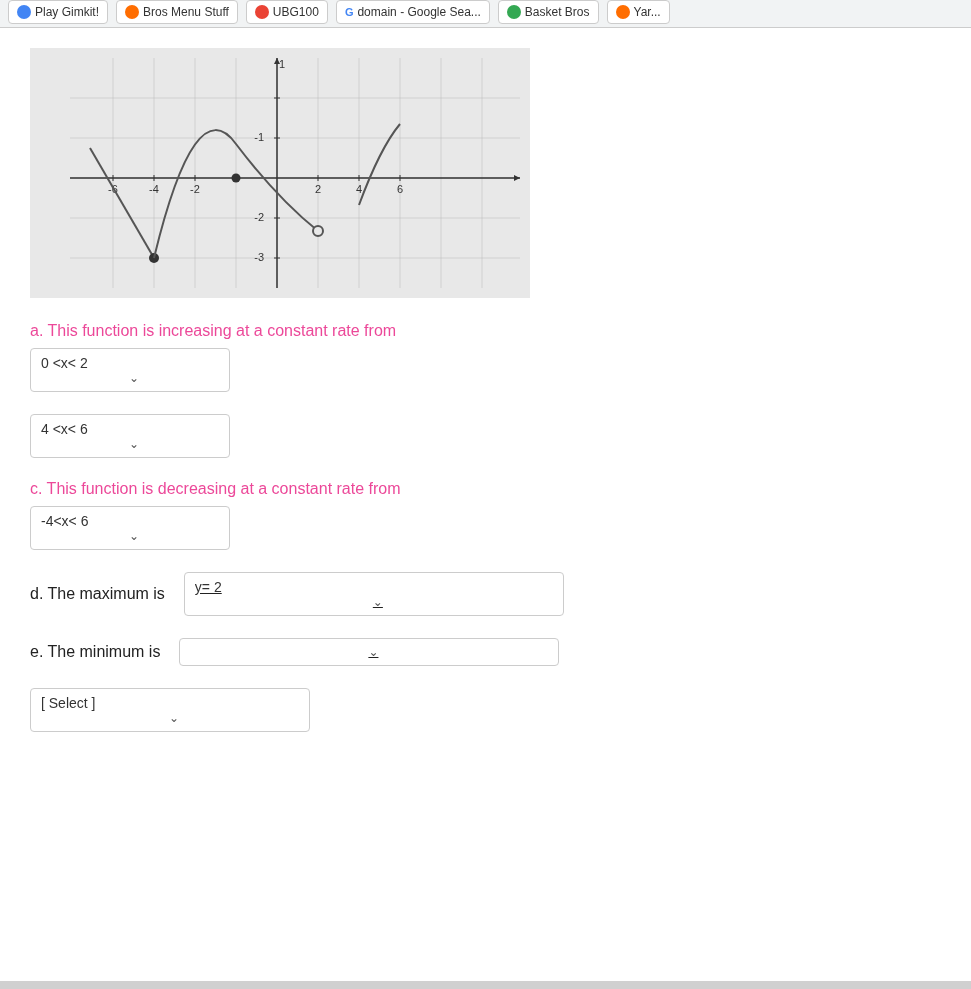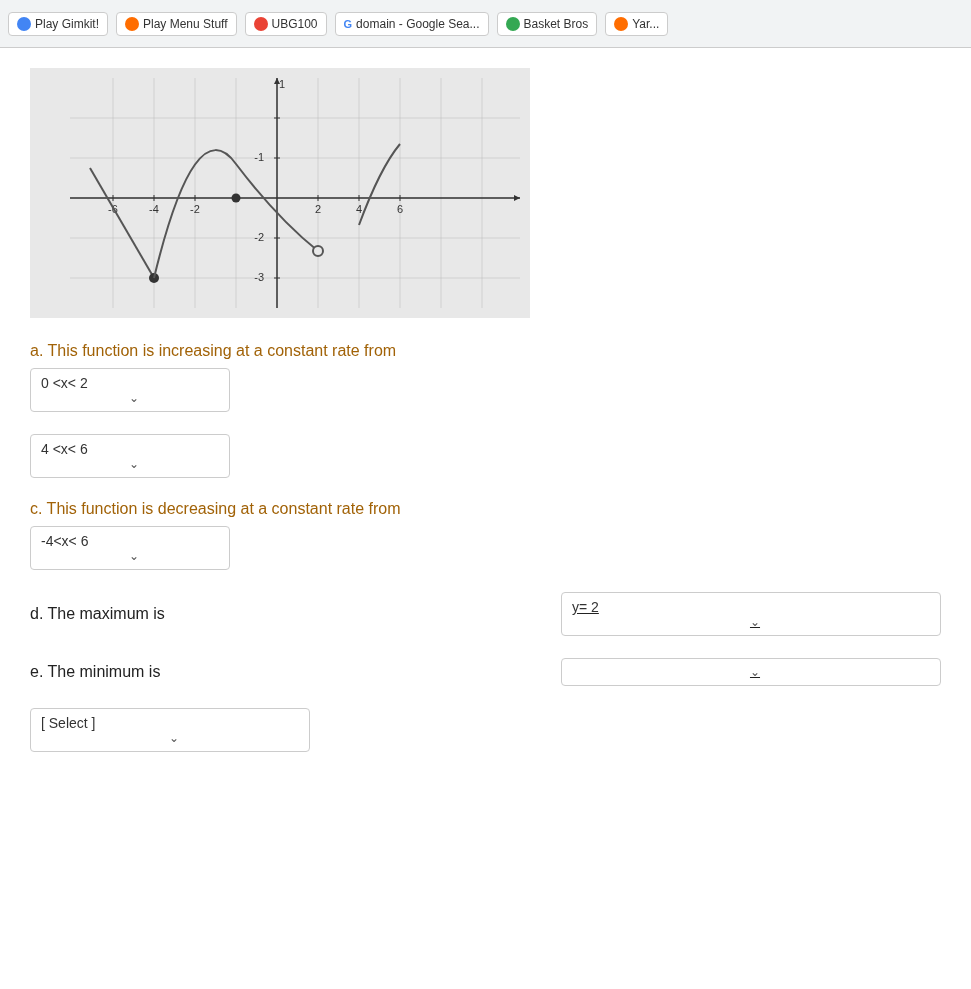--- a/index.html
+++ b/index.html
@@ -7,23 +7,23 @@
       font-family: Arial, sans-serif;
       background: #d0d0d0;
       min-height: 989px;
       width: 971px;
       overflow-x: hidden;
     }
 
     
     .browser-bar {
       background: #f1f3f4;
-      height: 48px;
+      height: 28px;
       display: flex;
-      align-items: center;
+      align-items: flex-start;
       padding: 0 8px;
       gap: 8px;
       border-bottom: 1px solid #ccc;
       overflow: hidden;
     }
     .tab-item {
       font-size: 12px;
       color: #333;
       white-space: nowrap;
       display: flex;
@@ -62,21 +62,21 @@
       margin-bottom: 24px;
       position: relative;
     }
 
     
     .question-block {
       margin-bottom: 22px;
     }
     .question-label {
       font-size: 16px;
-      color: #a16207;
+      color: #ec4899;
       margin-bottom: 8px;
       font-weight: normal;
     }
     .select-wrapper {
       display: inline-flex;
       align-items: center;
       border: 1px solid #ccc;
       border-radius: 4px;
       background: #fff;
       padding: 6px 10px;
@@ -103,21 +103,20 @@
     }
 
     .inline-question {
       font-size: 16px;
       color: #222;
       margin-bottom: 8px;
       display: flex;
       align-items: center;
       gap: 19px;
       flex-wrap: wrap;
-      justify-content: space-between;
     }
 
     
     .wide-select {
       min-width: 380px;
       text-decoration: underline;
     }
 
     
     .domain-select {
@@ -127,21 +126,21 @@
 </head>
 <body>
 
 <div class="browser-bar">
   <span class="tab-item">
     <span class="tab-icon icon-blue"></span>
     <span>Play Gimkit!</span>
   </span>
   <span class="tab-item">
     <span class="tab-icon icon-orange"></span>
-    <span>Play Menu Stuff</span>
+    <span>Bros Menu Stuff</span>
   </span>
   <span class="tab-item">
     <span class="tab-icon icon-red"></span>
     <span>UBG100</span>
   </span>
   <span class="tab-item">
     <span class="icon-google">G</span>
     <span>domain - Google Sea...</span>
   </span>
   <span class="tab-item">

